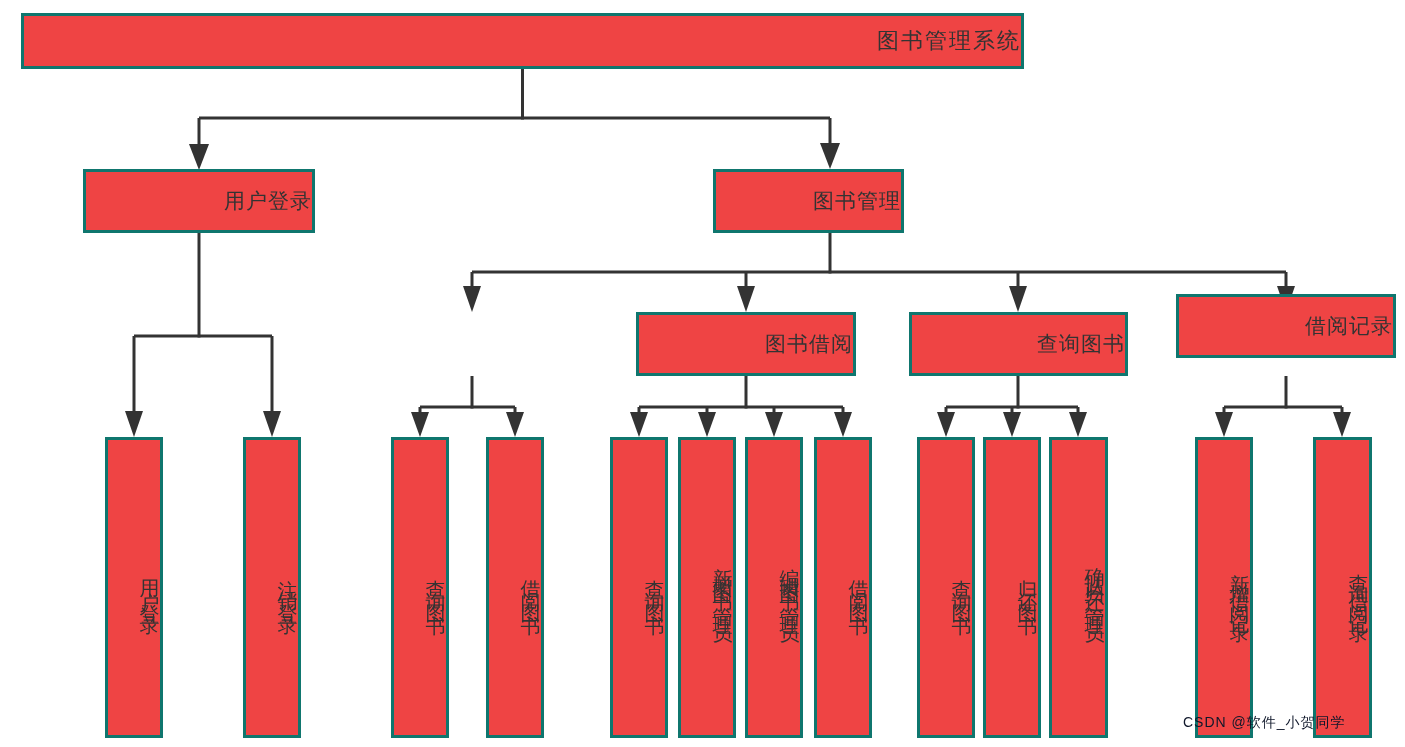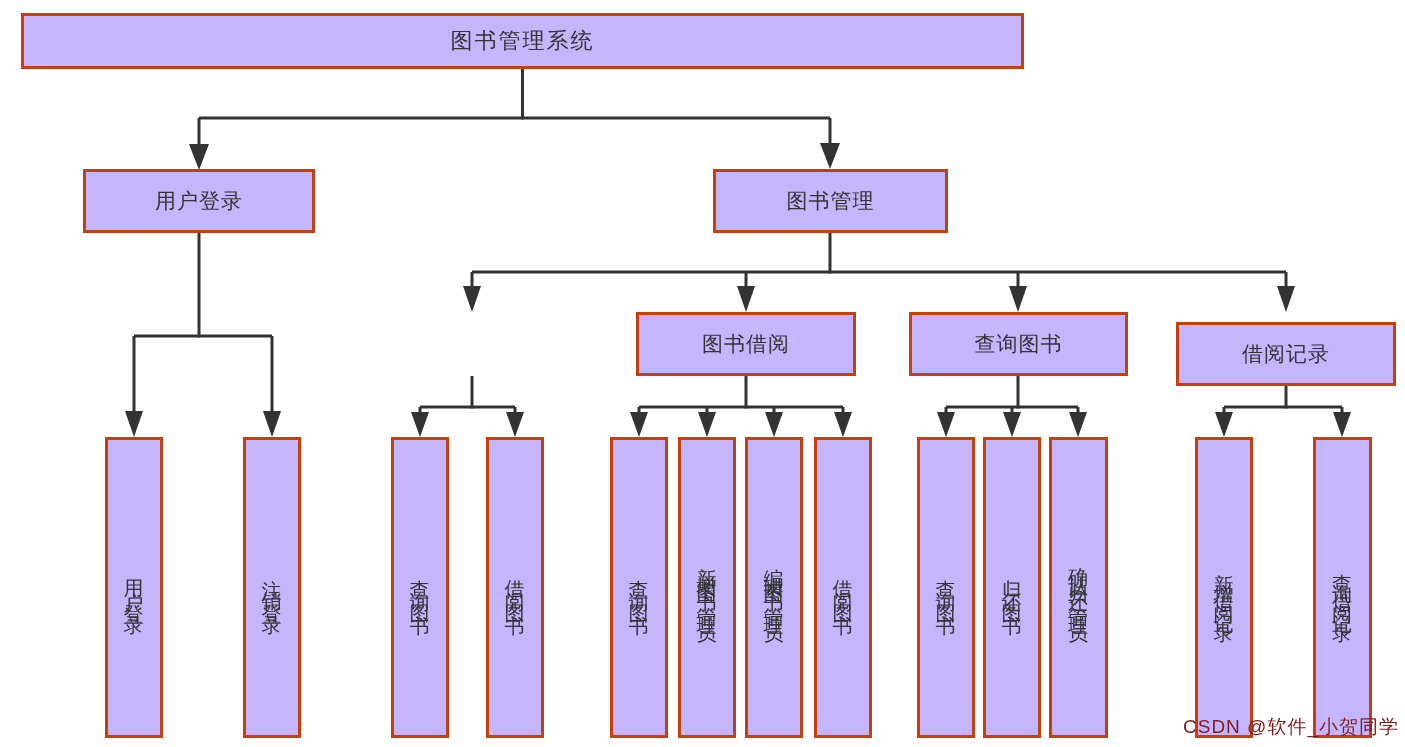--- a/index.html
+++ b/index.html
@@ -19,47 +19,47 @@
   .connectors {
     position: absolute;
     left: 0;
     top: 0;
     width: 1405px;
     height: 747px;
   }
   .box {
     position: absolute;
     box-sizing: border-box;
-    border: 3px solid #c2410c;
-    background: #c4b5fd;
+    border: 3px solid #0f766e;
+    background: #ef4444;
     display: flex;
     align-items: center;
-    justify-content: center;
+    justify-content: flex-end;
   }
   .root-label {
     font-size: 22px;
     letter-spacing: 2px;
   }
   .h-label {
     font-size: 21px;
     letter-spacing: 1px;
   }
   .v-label {
     writing-mode: vertical-rl;
     text-orientation: mixed;
     font-size: 20px;
     letter-spacing: 12px;
     line-height: 1;
   }
   .watermark {
     position: absolute;
     left: 1183px;
     top: 714px;
-    font-size: 19px;
-    color: #7f1d1d;
+    font-size: 14px;
+    color: #0f172a;
     letter-spacing: 1px;
     white-space: nowrap;
   }
 </style>
 </head>
 <body>
 
 <div class="stage">
 
   <svg class="connectors" viewBox="0 0 1405 747" xmlns="http://www.w3.org/2000/svg">
@@ -140,31 +140,31 @@
     </g>
   </svg>
 
   <div class="box" style="left:21px; top:13px; width:1003px; height:56px;">
     <span class="root-label">图书管理系统</span>
   </div>
 
   <div class="box" style="left:83px; top:169px; width:232px; height:64px;">
     <span class="h-label">用户登录</span>
   </div>
-  <div class="box" style="left:713px; top:169px; width:235px; height:64px;">
+  <div class="box" style="left:713px; top:169px; width:191px; height:64px;">
     <span class="h-label">图书管理</span>
   </div>
 
   <div class="box" style="left:636px; top:312px; width:220px; height:64px;">
     <span class="h-label">图书借阅</span>
   </div>
   <div class="box" style="left:909px; top:312px; width:219px; height:64px;">
     <span class="h-label">查询图书</span>
   </div>
-  <div class="box" style="left:1176px; top:322px; width:220px; height:64px;">
+  <div class="box" style="left:1176px; top:294px; width:220px; height:64px;">
     <span class="h-label">借阅记录</span>
   </div>
 
   <div class="box" style="left:105px; top:437px; width:58px; height:301px;">
     <span class="v-label">用户登录</span>
   </div>
   <div class="box" style="left:243px; top:437px; width:58px; height:301px;">
     <span class="v-label">注销登录</span>
   </div>
 

